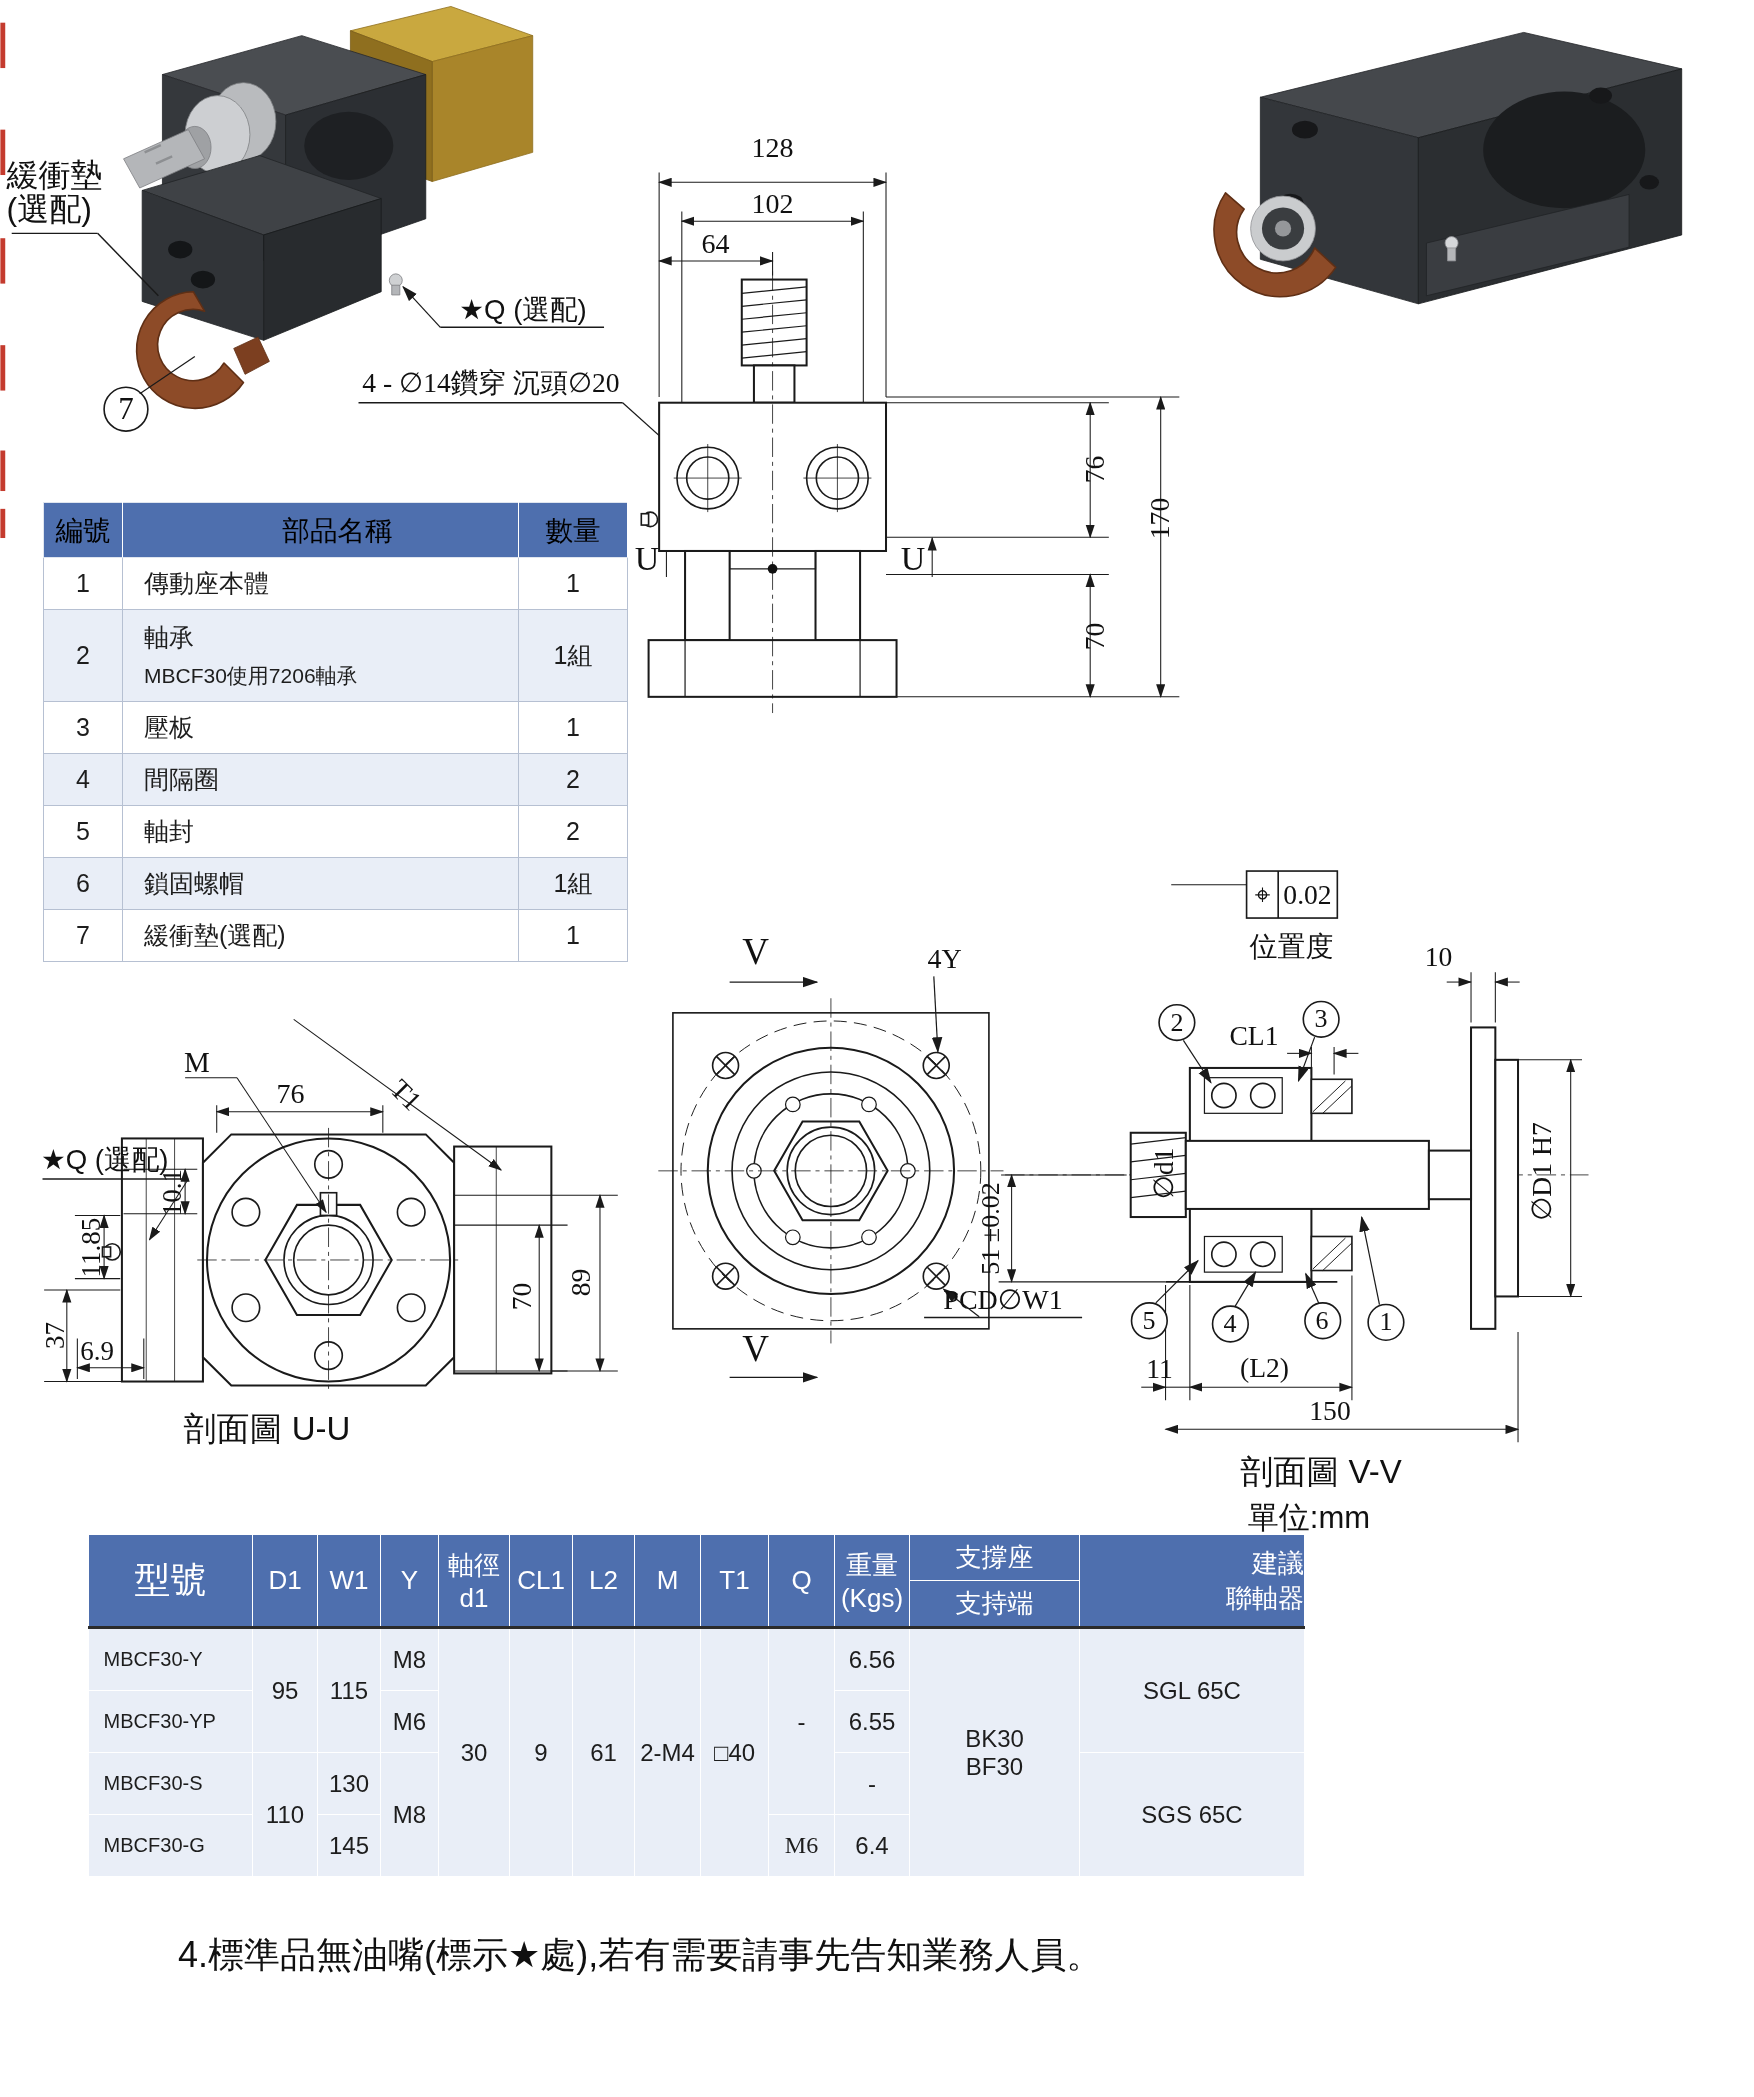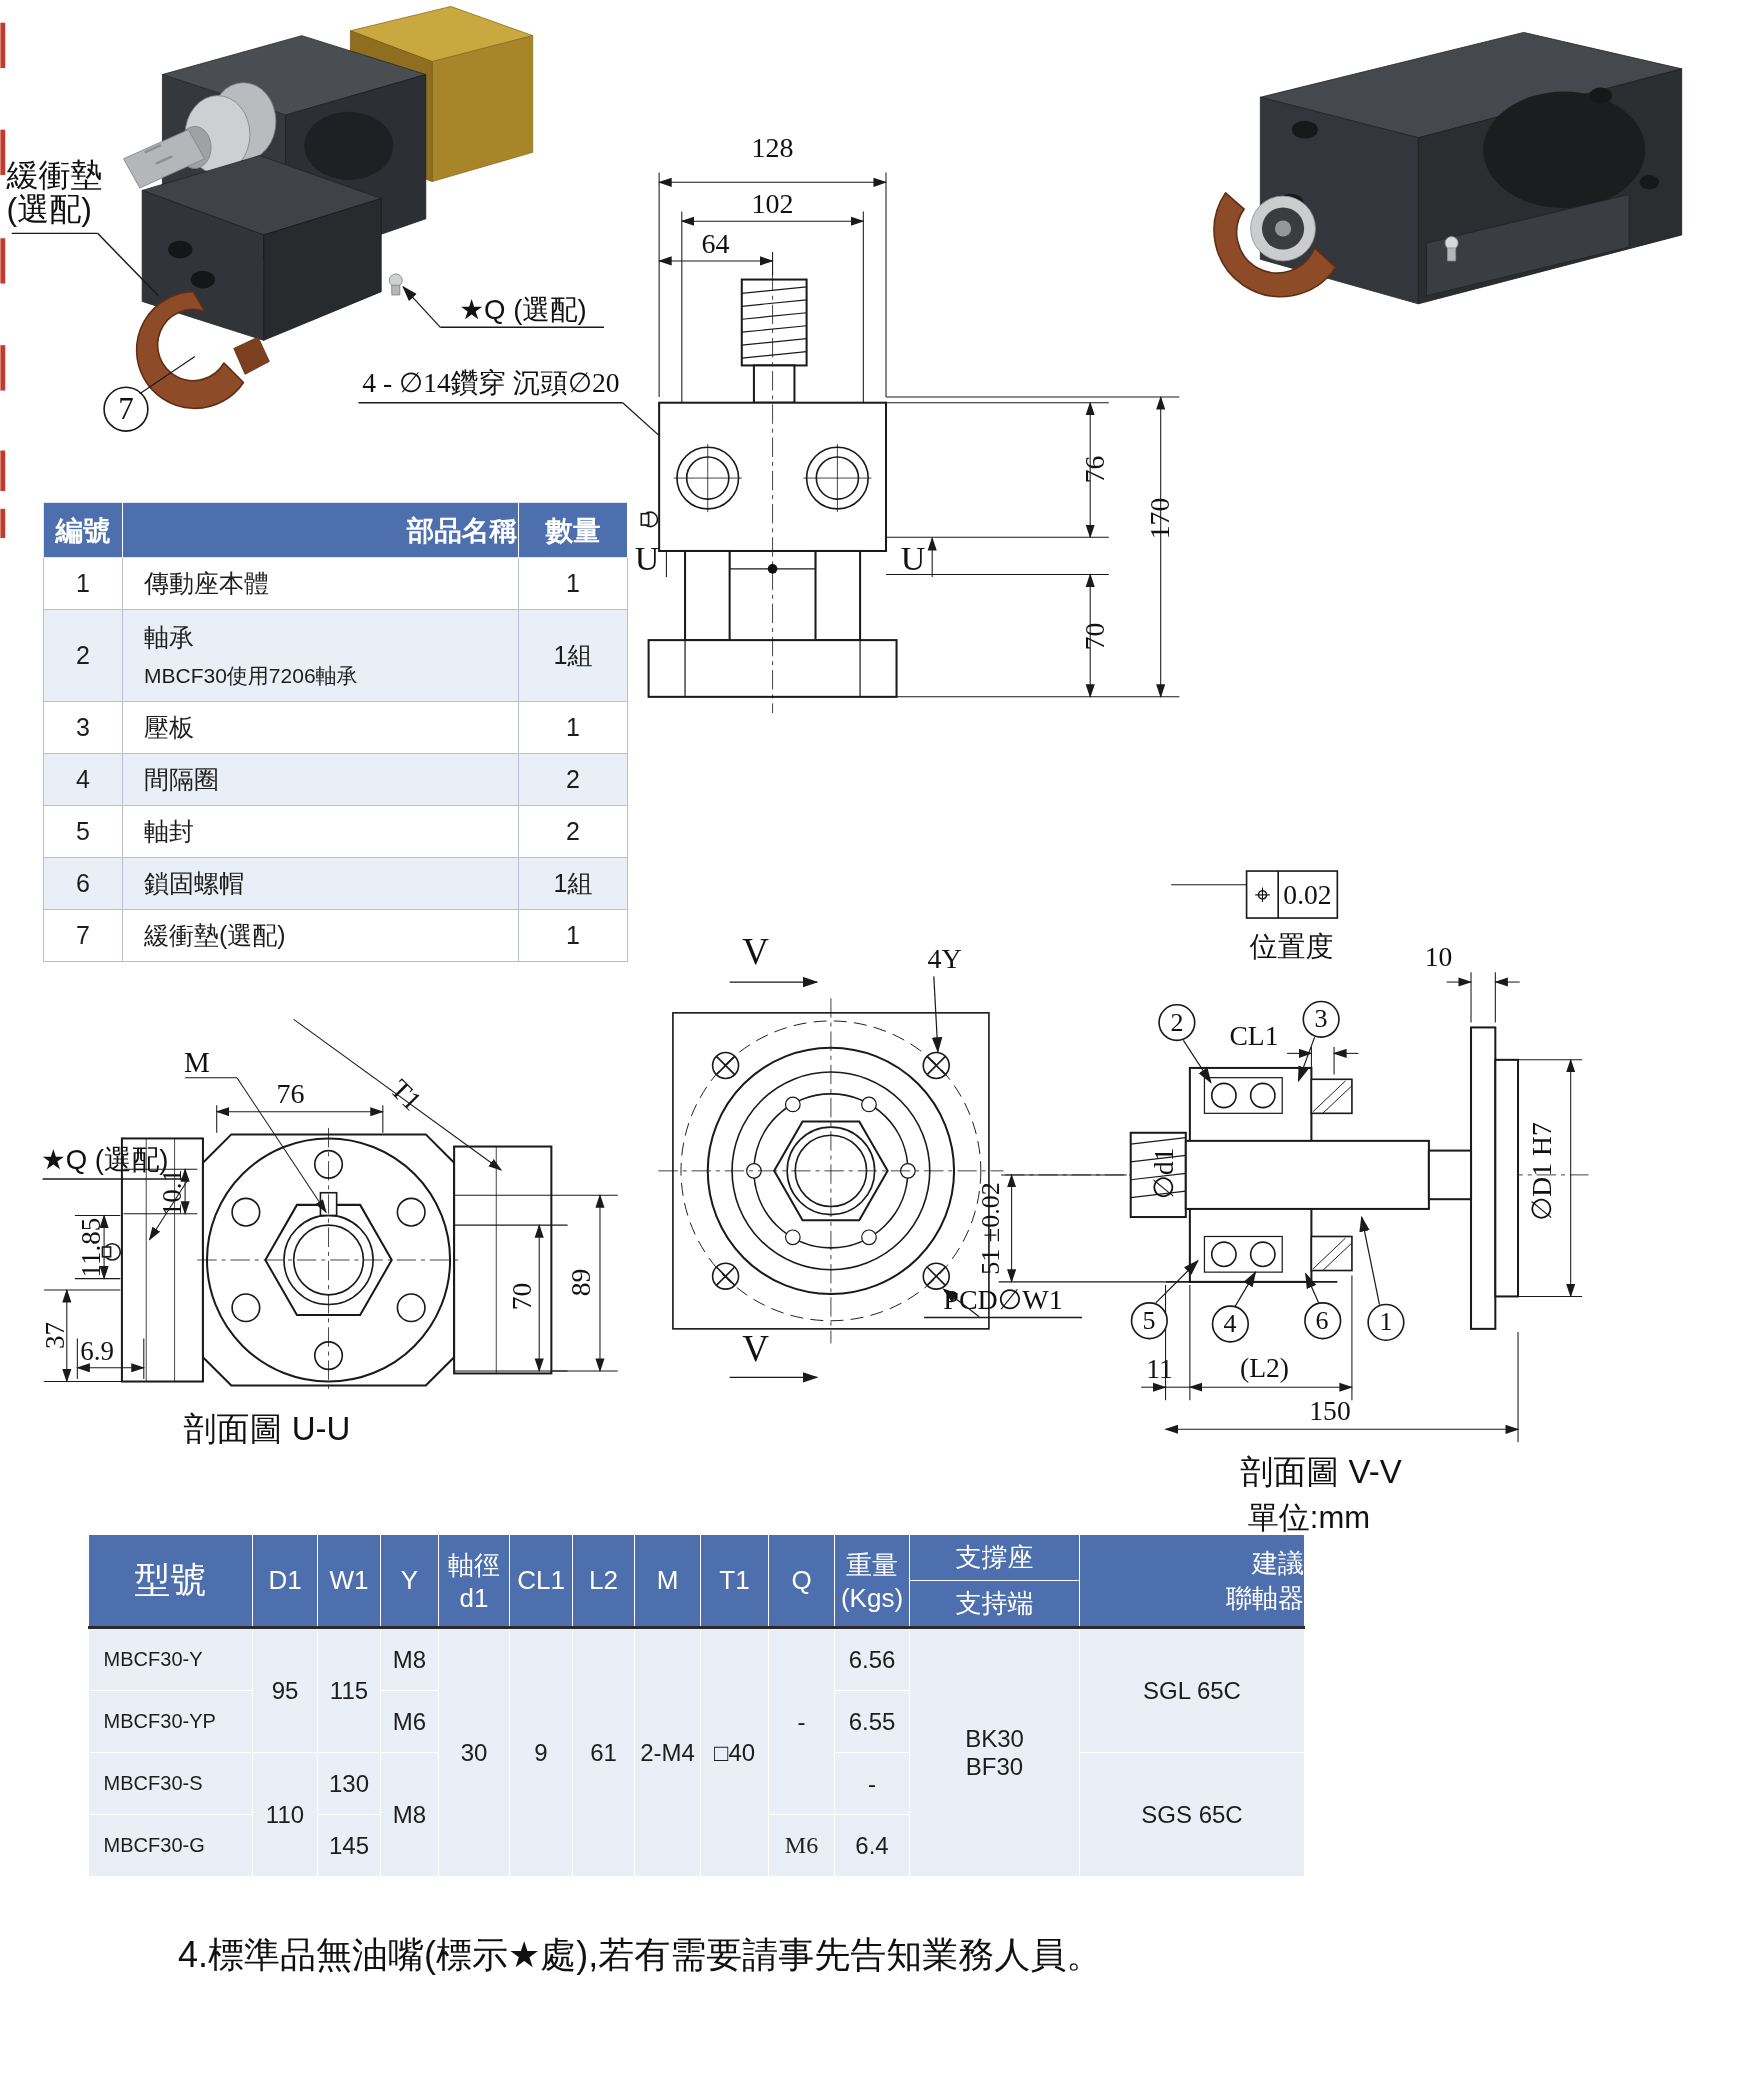--- a/index.html
+++ b/index.html
@@ -8,21 +8,21 @@
   #draw{position:absolute;left:0;top:0}
   .lbl{position:absolute;display:flex;align-items:center;justify-content:center;
        white-space:nowrap;color:#111;line-height:1.05}
   .left{justify-content:flex-start}
   .serif{font-family:"Liberation Serif","DejaVu Serif",serif}
   .rot{transform:rotate(-90deg)}
   .r45{transform:rotate(45deg)}
   table{border-collapse:collapse;position:absolute;table-layout:fixed}
   
   #parts{left:43px;top:502px;width:584px}
-  #parts th{background:#4e6fae;color:#ffffff;font-size:27.6px;font-weight:bold;
+  #parts th{background:#4e6fae;color:#000000;font-size:27.6px;font-weight:normal;
             border:0.8px solid #dfe5ef;border-right:1.6px solid #fff;height:52px}
   #parts td{border:0.8px solid #b6c0d2;font-size:25px;color:#1d1d1d;background:#fff}
   #parts tr.alt td{background:#e9eef7}
   #parts td.c{text-align:center}
   #parts td.nm{padding-left:21px}
   #parts .sub{font-size:21px;margin-top:8px}
   
   #spec{left:88px;top:1534px;width:1217px}
   #spec th{background:#4e6fae;color:#fff;font-weight:normal;font-size:26px;
            border:1.6px solid #fff;border-bottom:3.2px solid #2b2b2b;height:91px;padding:0}
@@ -409,21 +409,21 @@
 
 <table id="parts">
   <colgroup>
         <col style="width:79px">
         <col style="width:396px">
         <col style="width:109px">
       </colgroup>
   <thead>
     <tr>
       <th>編號</th>
-      <th style="text-align:right;padding-left:35px">部品名稱</th>
+      <th style="text-align:center;padding-left:35px">部品名稱</th>
       <th>數量</th>
     </tr>
   </thead>
   <tbody>
     <tr style="height:52px">
       <td class="c">1</td>
       <td class="nm">傳動座本體</td>
       <td class="c">1</td>
     </tr>
     <tr class="alt" style="height:92px">

